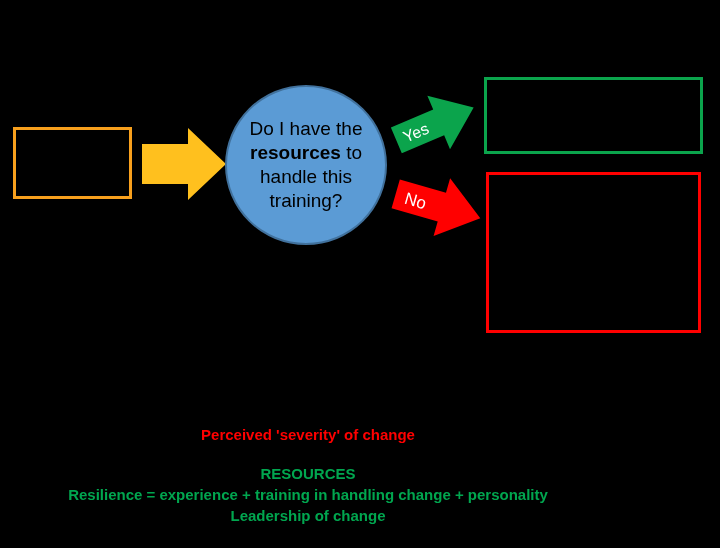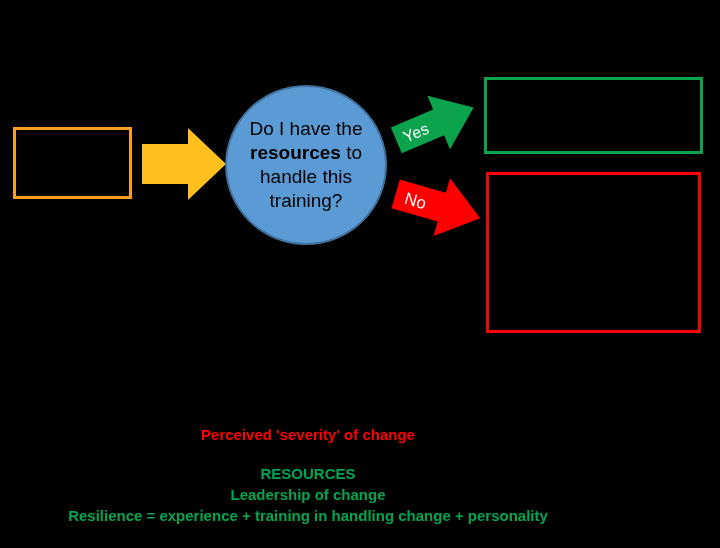--- a/index.html
+++ b/index.html
@@ -71,17 +71,17 @@
   </svg>
 
   <div class="box green"></div>
 
   <div class="box red"></div>
 
   <div class="caption caption-severity">Perceived 'severity' of change</div>
 
   <div class="caption caption-resources">
     <div>RESOURCES</div>
+    <div>Resilience = experience + training in handling change + personality</div>
     <div>Leadership of change</div>
-    <div>Resilience = experience + training in handling change + personality</div>
   </div>
 
 </div>
 
 </body></html>

